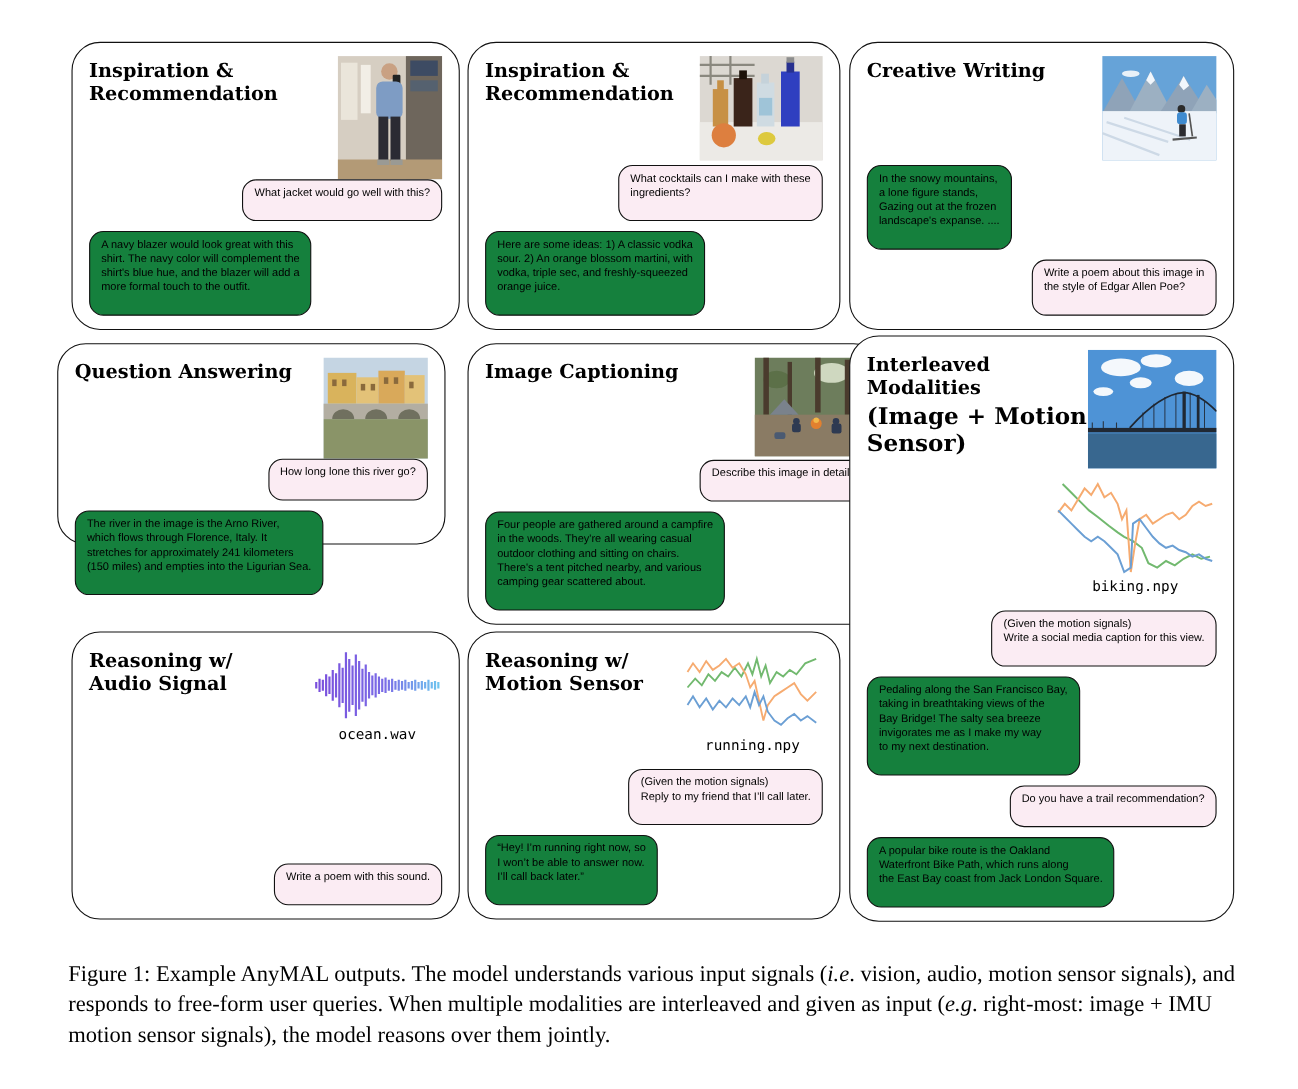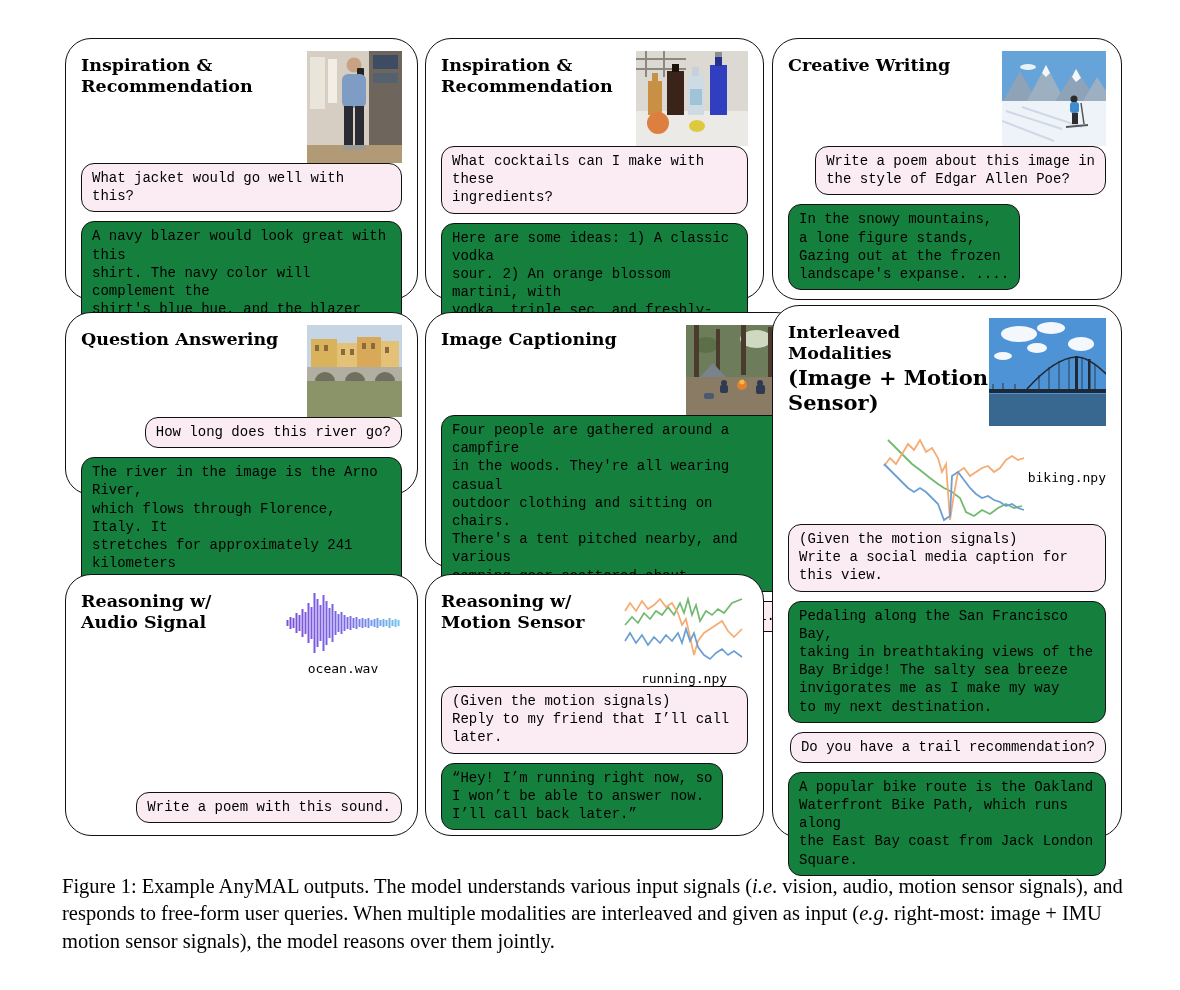--- a/index.html
+++ b/index.html
@@ -21,27 +21,27 @@
     font-family:"DejaVu Serif", serif;font-weight:bold;font-size:21px;
     line-height:1.2;margin-top:2px;
   }
   .photo{flex:0 0 auto;display:block;}
   .media-col{display:flex;flex-direction:column;align-items:center;flex:0 0 auto;}
   .file-label{
     font-family:"DejaVu Sans Mono", monospace;font-size:13px;margin-top:2px;
   }
   .messages{display:flex;flex-direction:column;gap:9px;margin-top:auto;}
   .bubble{
-    border:1.6px solid #111;border-radius:13px;padding:5px 10px 6px;
-    font-size:14px;line-height:1.3;white-space:pre-line;width:fit-content;
-    font-family:Liberation Mono, monospace;
+    border:1.6px solid #111;border-radius:13px;padding:5px 10px 18px;
+    font-size:10px;line-height:1.3;white-space:pre-line;width:fit-content;
+    font-family:Liberation Sans, sans-serif;
   }
   .bubble.user{background:#fbecf3;align-self:flex-end;}
   .bubble.assistant{background:#15803d;align-self:flex-start;}
-  .chart-block{display:flex;flex-direction:row;align-items:center;align-self:flex-end;margin-top:2px;}
+  .chart-block{display:flex;flex-direction:column;align-items:center;align-self:flex-end;margin-top:2px;}
   .caption{
     position:absolute;left:62px;top:852px;width:1074px;
     font-size:20.5px;line-height:1.35;text-align:left;
   }
   .caption .it{font-style:italic;}
 </style>
 </head>
 <body>
 
 <div class="panel" style="left:65px;top:38px;width:353px;height:262px;">
@@ -130,30 +130,30 @@
         <line x1="20" y1="56" x2="80" y2="76"></line>
       </g>
       <circle cx="72" cy="48" r="3.5" fill="#2b2b2b"></circle>
       <rect x="68" y="51" width="9" height="11" rx="3" fill="#3f8bd0"></rect>
       <rect x="70" y="62" width="6" height="11" fill="#2b2b30"></rect>
       <line x1="64" y1="76" x2="86" y2="74" stroke="#555" stroke-width="2"></line>
       <line x1="79" y1="52" x2="82" y2="73" stroke="#555" stroke-width="1.5"></line>
     </svg>
   </div>
   <div class="messages">
-    <div class="bubble user">Write a poem about this image in
-the style of Edgar Allen Poe?</div>
     <div class="bubble assistant">In the snowy mountains,
 a lone figure stands,
 Gazing out at the frozen
 landscape's expanse. ....</div>
-  </div>
-</div>
-
-<div class="panel" style="left:65px;top:312px;width:353px;height:183px;">
+    <div class="bubble user">Write a poem about this image in
+the style of Edgar Allen Poe?</div>
+  </div>
+</div>
+
+<div class="panel" style="left:52px;top:312px;width:353px;height:183px;">
   <div class="head">
     <div class="panel-title">Question Answering</div>
     <svg class="photo" width="95" height="92" viewBox="0 0 95 92">
       <rect width="95" height="92" fill="#c5d5e3"></rect>
       <rect x="4" y="14" width="26" height="28" fill="#d9b35c"></rect>
       <rect x="30" y="18" width="20" height="24" fill="#e3c278"></rect>
       <rect x="50" y="12" width="24" height="30" fill="#d9a95a"></rect>
       <rect x="74" y="16" width="18" height="26" fill="#e3c278"></rect>
       <g fill="#8a6a3c">
         <rect x="8" y="20" width="4" height="6"></rect>
@@ -165,21 +165,21 @@
         <rect x="78" y="22" width="4" height="6"></rect>
       </g>
       <rect x="0" y="42" width="95" height="14" fill="#b3aea2"></rect>
       <path d="M8,56 a10,9 0 0 1 20,0 Z" fill="#70705f"></path>
       <path d="M38,56 a10,9 0 0 1 20,0 Z" fill="#70705f"></path>
       <path d="M68,56 a10,9 0 0 1 20,0 Z" fill="#70705f"></path>
       <rect x="0" y="56" width="95" height="36" fill="#8a9468"></rect>
     </svg>
   </div>
   <div class="messages">
-    <div class="bubble user">How long does this river go?</div>
+    <div class="bubble user">How long lone this river go?</div>
     <div class="bubble assistant">The river in the image is the Arno River,
 which flows through Florence, Italy. It
 stretches for approximately 241 kilometers
 (150 miles) and empties into the Ligurian Sea.</div>
   </div>
 </div>
 
 <div class="panel" style="left:425px;top:312px;width:377px;height:256px;">
   <div class="head">
     <div class="panel-title">Image Captioning</div>
@@ -200,26 +200,26 @@
       <g fill="#2e3a52">
         <circle cx="38" cy="58" r="3"></circle>
           <rect x="34" y="60" width="8" height="8" rx="2"></rect>
         <circle cx="74" cy="58" r="3"></circle>
           <rect x="70" y="60" width="9" height="9" rx="2"></rect>
         <rect x="18" y="68" width="10" height="6" rx="2" fill="#4a5a72"></rect>
       </g>
     </svg>
   </div>
   <div class="messages">
+    <div class="bubble user">Describe this image in detail.</div>
     <div class="bubble assistant">Four people are gathered around a campfire
 in the woods. They're all wearing casual
 outdoor clothing and sitting on chairs.
 There's a tent pitched nearby, and various
 camping gear scattered about.</div>
-    <div class="bubble user">Describe this image in detail.</div>
   </div>
 </div>
 
 <div class="panel" style="left:772px;top:305px;width:350px;height:533px;border-radius:27px;">
   <div class="head">
     <div>
       <div class="panel-title">Interleaved Modalities</div>
       <div class="panel-subtitle">(Image + Motion Sensor)</div>
     </div>
     <svg class="photo" width="117" height="108" viewBox="0 0 117 108">

